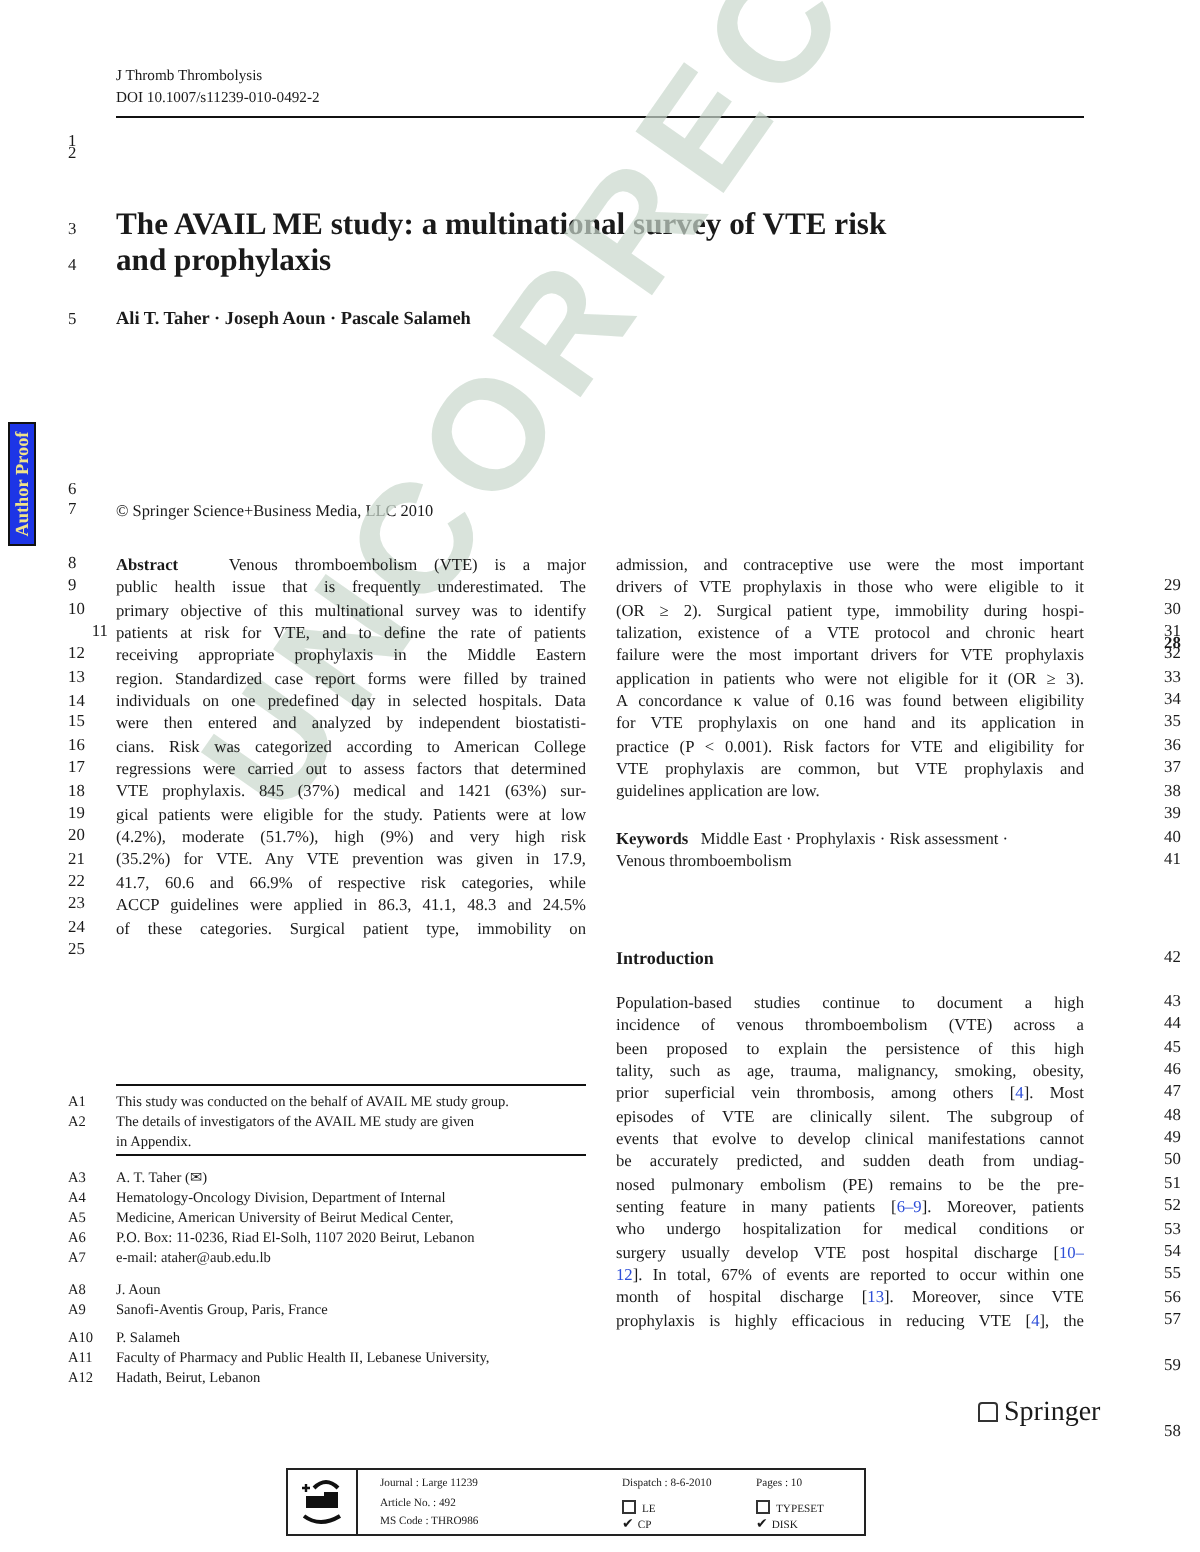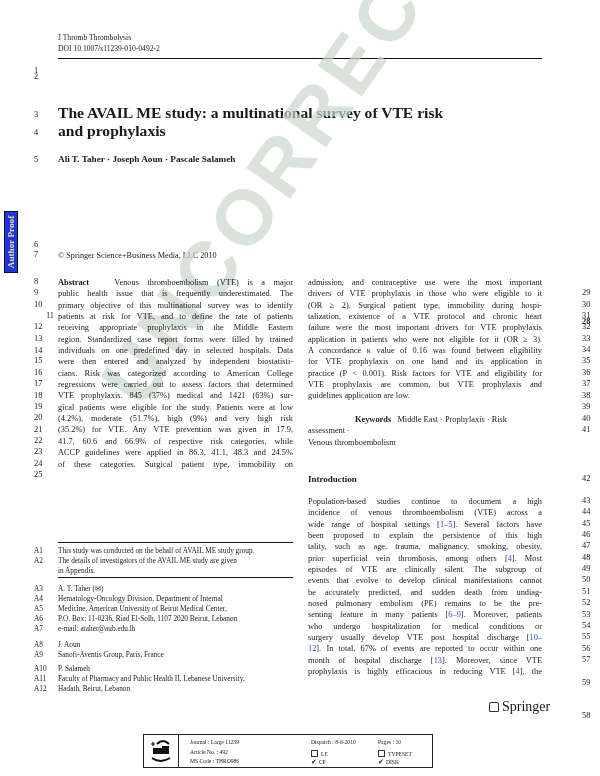--- a/index.html
+++ b/index.html
@@ -15,21 +15,21 @@
     .title { left: 58px; top: 104px; font-size: 15.6px; font-weight: bold; line-height: 18px; width: 480px; }
     .authors { left: 58px; top: 154px; font-size: 9.2px; font-weight: bold; }
     .copyright { left: 58px; top: 251px; font-size: 8.2px; }
     .col { position: absolute; font-size: 8.35px; line-height: 11.35px; text-align: justify; }
     .col-left { left: 58px; top: 277px; width: 235px; }
     .col-right { left: 308px; top: 277px; width: 234px; }
     .line { display: block; white-space: nowrap; overflow: hidden; text-align-last: justify; height: 11.35px; }
     .line.last { text-align-last: left; }
     .rnum { position: absolute; left: 582px; font-size: 8.4px; }
     .rnum.bold { font-weight: bold; margin-top: 40px; }
-    .kw-label { font-weight: bold; margin-left: 47px; }
+    .kw-label { font-weight: bold; }
     .abs-label { font-weight: bold; }
     .intro { left: 308px; top: 474px; font-size: 9px; font-weight: bold; }
     .cite { color: #2d4ed8; }
     .watermark {
       left: 120px; top: 350px; font-family: "Liberation Sans", "DejaVu Sans", sans-serif;
       font-size: 78px; font-weight: bold; letter-spacing: 6px; color: #c9d8cc; opacity: 0.7;
       transform: rotate(-55deg); transform-origin: left center; white-space: nowrap;
       pointer-events: none;
     }
     .author-proof {
@@ -128,21 +128,20 @@
 </div>
 <div class="rnum" style="top:414px;">40</div>
 <div class="rnum" style="top:425px;">41</div>
 
 <div class="abs intro">Introduction</div>
 <div class="rnum" style="top:474px;">42</div>
 
 <div class="col" id="intro-body" style="left:308px;top:496px;width:234px;">
     <span class="line"><span>Population-based studies continue to document a high</span></span>
     <span class="line"><span>incidence of venous thromboembolism (VTE) across a</span></span>
-    <span class="line"><span>wide range of hospital settings [</span><span class="cite">1–5</span><span>]. Several factors have</span></span>
     <span class="line"><span>been proposed to explain the persistence of this high</span></span>
     <span class="line"><span>tality, such as age, trauma, malignancy, smoking, obesity,</span></span>
     <span class="line"><span>prior superficial vein thrombosis, among others [</span><span class="cite">4</span><span>]. Most</span></span>
     <span class="line"><span>episodes of VTE are clinically silent. The subgroup of</span></span>
     <span class="line"><span>events that evolve to develop clinical manifestations cannot</span></span>
     <span class="line"><span>be accurately predicted, and sudden death from undiag-</span></span>
     <span class="line"><span>nosed pulmonary embolism (PE) remains to be the pre-</span></span>
     <span class="line"><span>senting feature in many patients [</span><span class="cite">6–9</span><span>]. Moreover, patients</span></span>
     <span class="line"><span>who undergo hospitalization for medical conditions or</span></span>
     <span class="line"><span>surgery usually develop VTE post hospital discharge [</span><span class="cite">10–</span></span>

